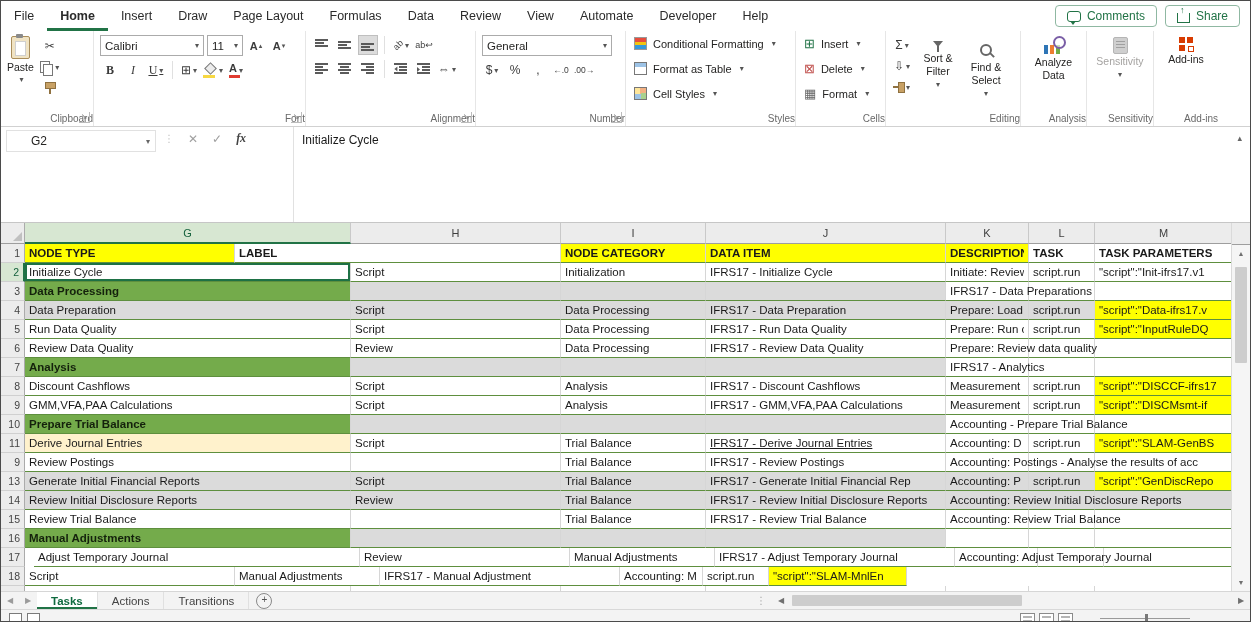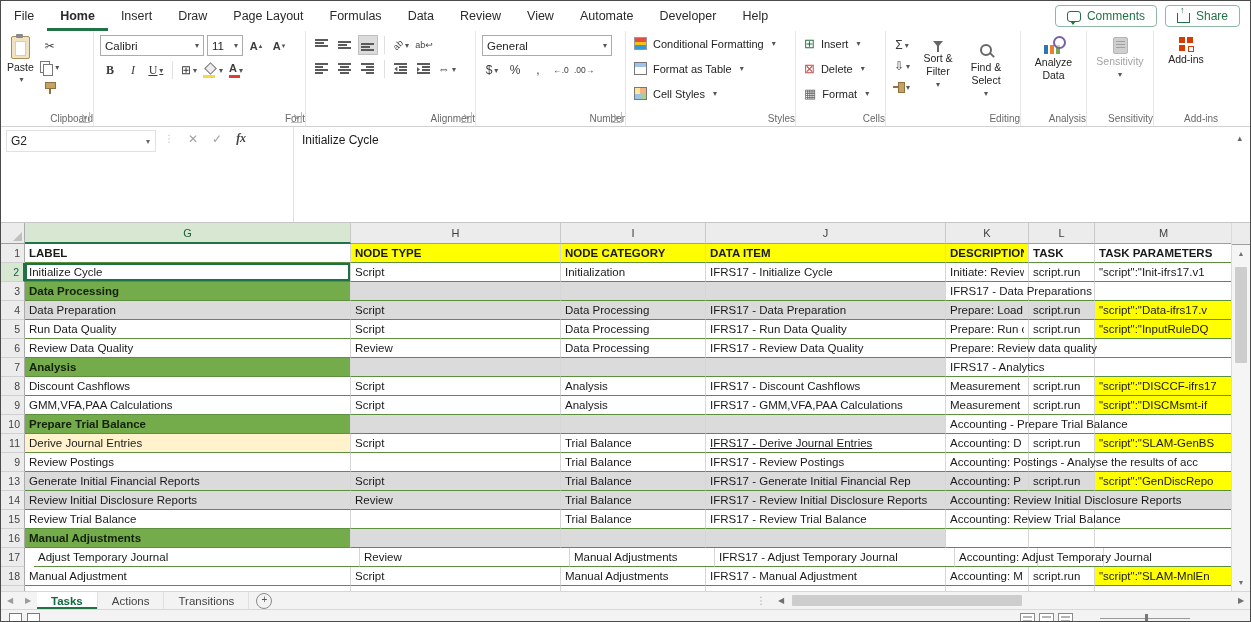--- a/index.html
+++ b/index.html
@@ -87,21 +87,21 @@
   .ico-an::before{content:"";position:absolute;left:1px;bottom:1px;width:4px;height:9px;background:#2e75b6;box-shadow:6px 0 0 #ed7d31,12px 0 0 #70ad47;}
   .ico-an::after{content:"";position:absolute;right:-1px;top:-1px;width:9px;height:9px;border:2px solid #7a5ea6;border-radius:50%;background:rgba(255,255,255,.6);}
   .ico-sens{width:13px;height:15px;background:#cfcfcf;border:1px solid #b5b5b5;border-radius:2px;position:relative;}
   .ico-sens::after{content:"";position:absolute;left:2px;top:3px;right:2px;height:1px;background:#a0a0a0;box-shadow:0 3px 0 #a0a0a0,0 6px 0 #a0a0a0;}
   .ico-addins{width:15px;height:15px;position:relative;display:inline-block;}
   .ico-addins::before{content:"";position:absolute;left:0;top:0;width:6px;height:6px;background:#d83b01;box-shadow:8px 0 0 #d83b01,0 8px 0 #d83b01;}
   .ico-addins::after{content:"";position:absolute;left:9px;top:9px;width:6px;height:6px;border:1px solid #d83b01;box-sizing:border-box;}
 
   
   .fbar{position:absolute;top:126px;left:0;right:0;height:96px;background:#fff;border-bottom:1px solid #c6c6c6;box-sizing:border-box;}
-  .namebox{position:absolute;left:5px;top:3px;width:150px;height:22px;border:1px solid #e1e1e1;display:flex;align-items:center;justify-content:space-between;padding:0 5px 0 4px;font-size:12px;box-sizing:border-box;}
+  .namebox{position:absolute;left:5px;top:3px;width:150px;height:22px;border:1px solid #e1e1e1;display:flex;align-items:center;justify-content:space-between;padding:0 5px 0 24px;font-size:12px;box-sizing:border-box;}
   .nb-car{font-size:8px;color:#666;}
   .fb-btns{position:absolute;left:163px;top:4px;display:flex;align-items:center;gap:14px;font-size:12px;}
   .fb-dots{color:#c0c0c0;font-size:10px;}
   .fb-x,.fb-ok{color:#a0a0a0;}
   .fb-fx{color:#444;font-style:italic;font-family:"Liberation Serif",serif;font-weight:700;}
   .fb-div{position:absolute;left:292px;top:0;bottom:0;border-left:1px solid #e1e1e1;}
   .fb-content{position:absolute;left:301px;top:6px;right:30px;font-size:12px;color:#1a1a1a;}
   .fb-collapse{position:absolute;right:8px;top:6px;font-size:9px;color:#666;}
 
   
@@ -511,25 +511,25 @@
         <div class="colhdr" style="width: 240px;">J</div>
         <div class="colhdr" style="width: 83px;">K</div>
         <div class="colhdr" style="width: 66px;">L</div>
         <div class="colhdr" style="width: 138px;">M</div>
       </div>
   </div>
 
   <div class="gbody">
       <div class="grow">
         <div class="rownum">1</div>
+        <div class="cell hdr y" style="width: 210px;">
+          <span>NODE TYPE</span>
+        </div>
         <div class="cell hdr" style="width: 326px;">
           <span>LABEL</span>
-        </div>
-        <div class="cell hdr y" style="width: 210px;">
-          <span>NODE TYPE</span>
         </div>
         <div class="cell hdr y" style="width: 145px;">
           <span>NODE CATEGORY</span>
         </div>
         <div class="cell hdr y" style="width: 240px;">
           <span>DATA ITEM</span>
         </div>
         <div class="cell hdr y" style="width: 83px;">
           <span>DESCRIPTION</span>
         </div>
@@ -919,23 +919,20 @@
         </div>
         <div class="cell" style="width: 66px;">
           <span></span>
         </div>
         <div class="cell" style="width: 138px;">
           <span></span>
         </div>
       </div>
       <div class="grow">
         <div class="rownum">18</div>
-        <div class="cell" style="width: 326px;">
-          <span>Manual Adjustment</span>
-        </div>
         <div class="cell" style="width: 210px;">
           <span>Script</span>
         </div>
         <div class="cell" style="width: 145px;">
           <span>Manual Adjustments</span>
         </div>
         <div class="cell" style="width: 240px;">
           <span>IFRS17 - Manual Adjustment</span>
         </div>
         <div class="cell" style="width: 83px;">

